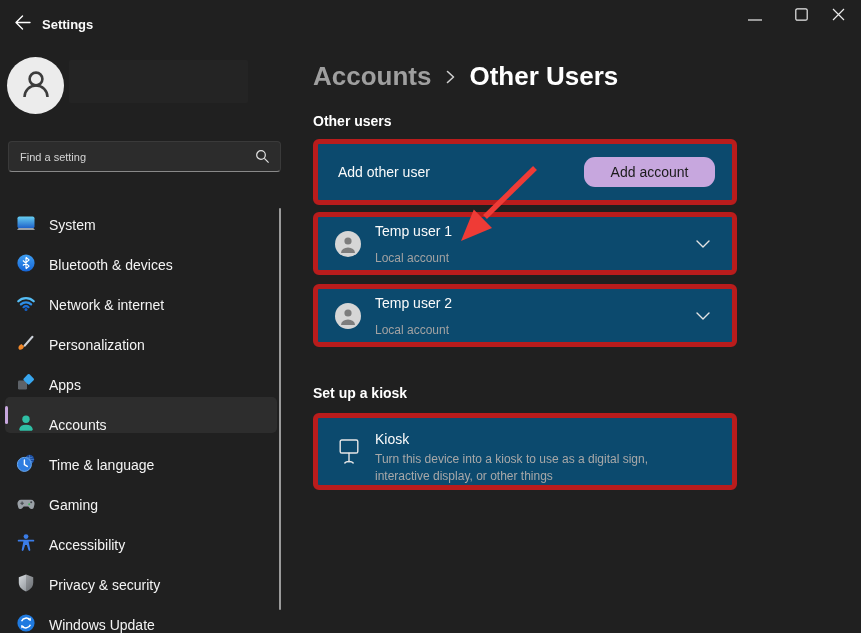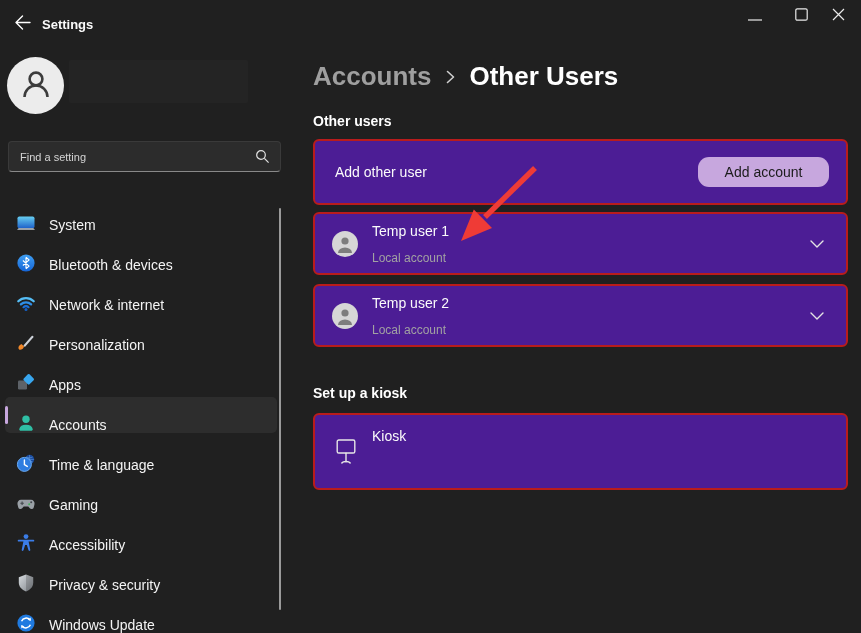--- a/index.html
+++ b/index.html
@@ -37,22 +37,22 @@
   .nav-label { font-size:14px; color:#f4f4f4; white-space:nowrap; }
   .sb-scroll { position:absolute; left:279px; top:208px; width:2px; height:402px;
     background:#9a9a9a; border-radius:1px; cursor:pointer; }
   
   .breadcrumb { position:absolute; left:313px; top:58px; height:36px;
     display:flex; align-items:center; }
   .bc-root { font-size:26px; font-weight:600; color:#9f9f9f; cursor:pointer; }
   .bc-sep { margin:2px 14px 0 15px; display:flex; }
   .bc-cur { font-size:26px; font-weight:600; color:#ffffff; }
   .section-h { position:absolute; left:313px; font-size:14px; font-weight:700; color:#ffffff; }
-  .card { position:absolute; left:313px; width:535px; background:#4c1d95;
-    border:2px solid #b91c1c; border-radius:6px; }
+  .card { position:absolute; left:313px; width:424px; background:#0c4a6e;
+    border:5px solid #b91c1c; border-radius:6px; }
   .card-label { position:absolute; left:20px; top:50%; transform:translateY(-50%);
     font-size:14px; color:#fbfbfb; }
   .accent-btn { position:absolute; right:17px; top:50%; transform:translateY(-50%);
     width:131px; height:30px; border:none; border-radius:11px;
     font-family:"Liberation Sans",sans-serif; font-size:14px; color:#1b1b1b; cursor:pointer; }
   .gray-btn { position:absolute; right:17px; top:50%; transform:translateY(-50%);
     width:128px; height:31px; background:#333333; border:1px solid #424242; border-radius:4px;
     font-family:"Liberation Sans",sans-serif; font-size:14px; color:#ffffff; cursor:pointer; }
   .row-avatar { position:absolute; left:17px; top:50%; transform:translateY(-50%);
     width:26px; height:26px; border-radius:50%; background:#d6d6d6; overflow:hidden; }
@@ -305,19 +305,23 @@
 <div class="card" style="top:413px; height:77px">
   <span class="kiosk-icon">
     <svg width="22" height="27" viewBox="0 0 22 27" fill="none" stroke="#e6e6e6" stroke-width="1.4" stroke-linecap="round">
         <rect x="2.2" y="1.5" width="17.6" height="13" rx="1.6"></rect>
         <path d="M11 14.8 V23.2"></path>
         <path d="M6.8 24.5 c1.4-2 7-2 8.4 0"></path>
       </svg>
   </span>
   <span class="kiosk-texts">
     <div class="kiosk-title">Kiosk</div>
+    <div class="kiosk-desc">
+      <div>Turn this device into a kiosk to use as a digital sign,</div>
+      <div>interactive display, or other things</div>
+    </div>
   </span>
 </div>
 
 <svg class="annot-arrow" width="120" height="115" viewBox="0 0 120 115">
   <line x1="95" y1="28" x2="45" y2="77" stroke="#ef3b36" stroke-width="5.5"></line>
   <polygon points="21,101 33.8,69.4 52,88" fill="#ef3b36"></polygon>
 </svg>
 
 </body></html>

